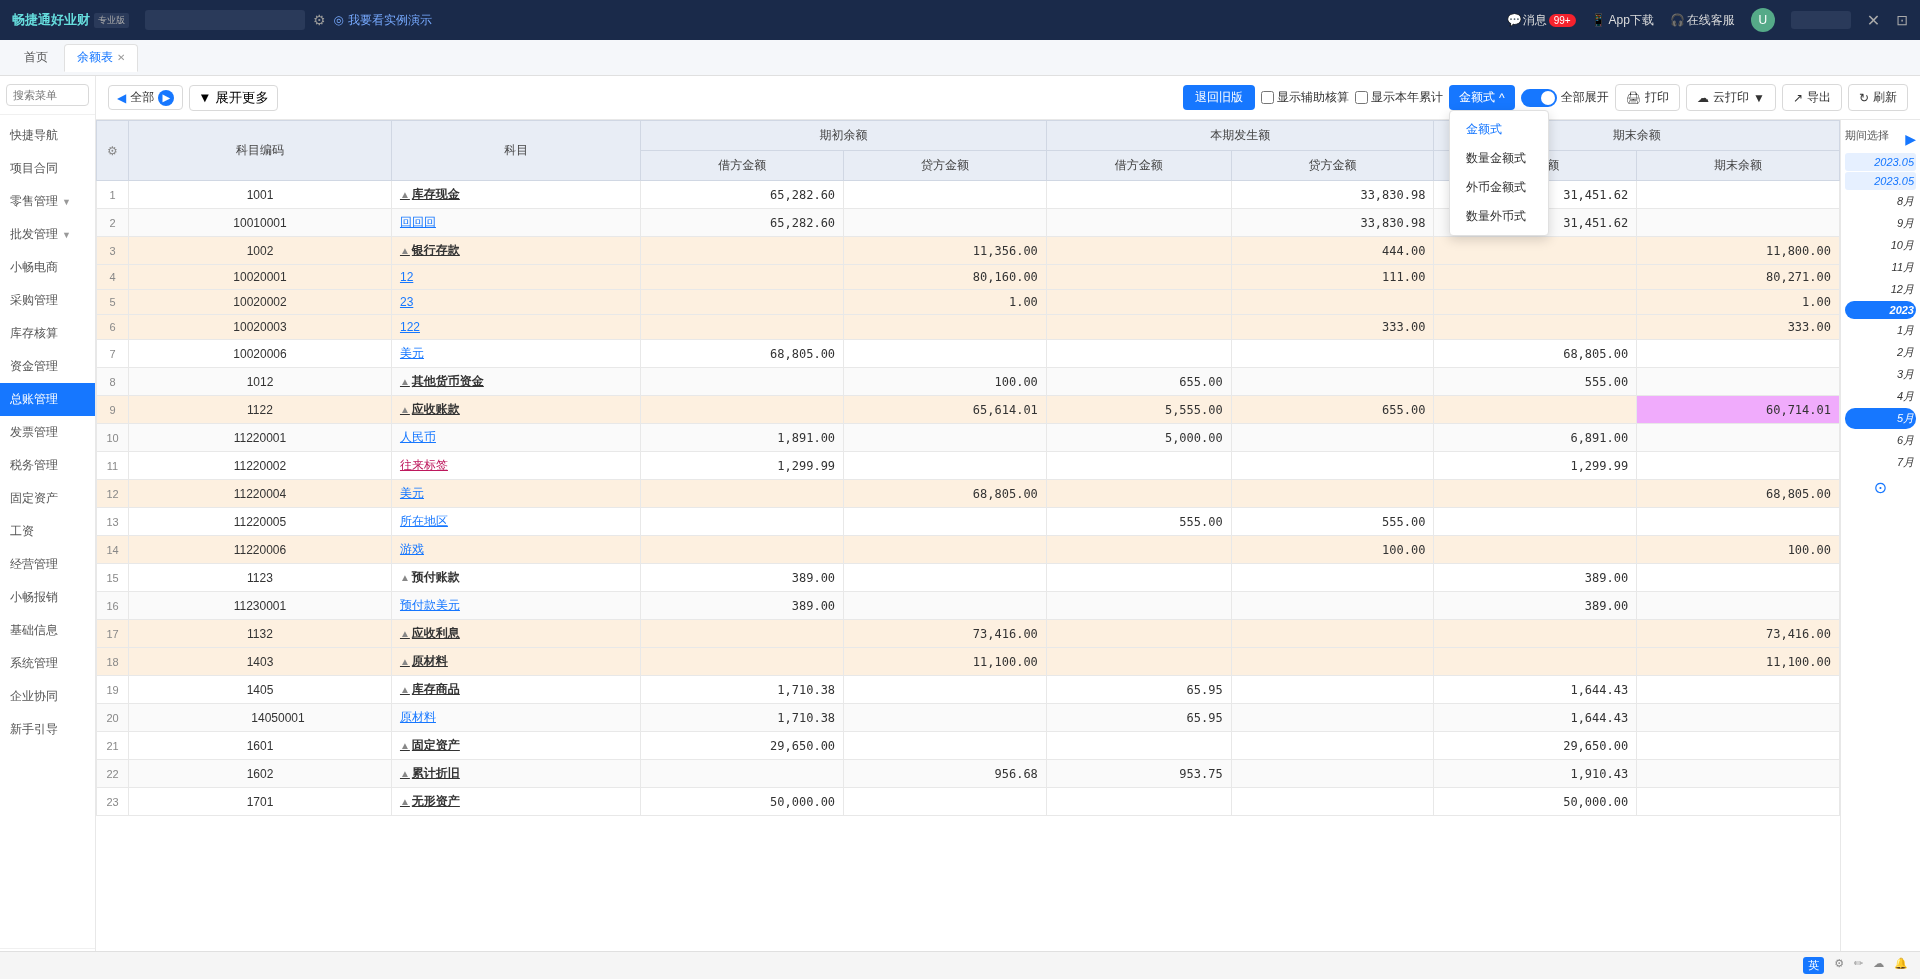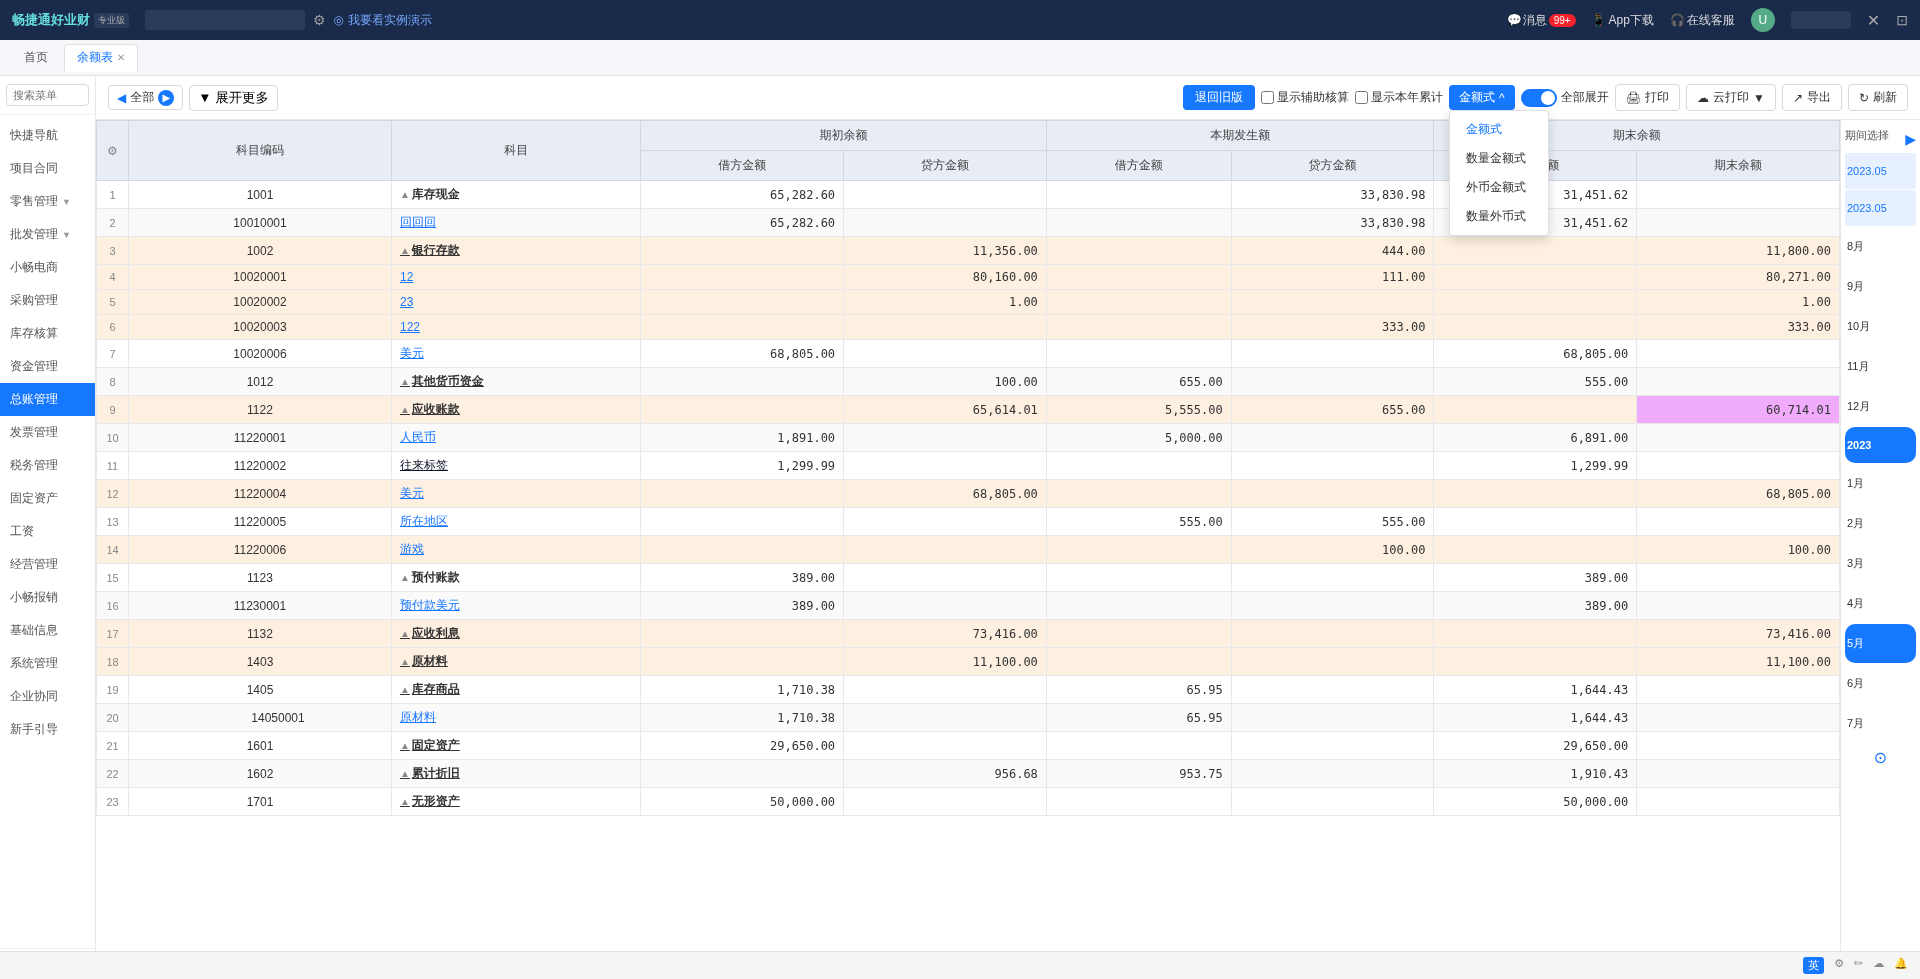--- a/index.html
+++ b/index.html
@@ -61,21 +61,21 @@
     tbody tr:nth-child(even) { background: #fafafa; }
     tbody td { border: 1px solid #e8e8e8; padding: 5px 8px; text-align: center; white-space: nowrap; }
     tbody td.left { text-align: left; }
     .num-cell { text-align: right; font-family: monospace; }
     .row-index { color: #888; font-size: 11px; }
     .settings-icon { cursor: pointer; color: #888; }
 
     
     .right-panel { width: 80px; background: #fff; border-left: 1px solid #e8e8e8; display: flex; flex-direction: column; align-items: center; padding: 8px 4px; overflow-y: auto; }
     .right-panel-title { font-size: 11px; color: #555; margin-bottom: 6px; }
-    .period-item { width: 100%; text-align: left; padding: 12px 2px; font-size: 11px; cursor: pointer; border-radius: 3px; margin-bottom: 1px; }
+    .period-item { width: 100%; text-align: right; padding: 3px 2px; font-size: 11px; cursor: pointer; border-radius: 3px; margin-bottom: 1px; font-style: italic; }
     .period-item.current { background: #1677ff; color: #fff; border-radius: 10px; }
     .period-item.year { color: #1677ff; font-weight: bold; }
     .period-item.range { background: #e6f0ff; color: #1677ff; }
     .collapse-btn { font-size: 16px; color: #1677ff; cursor: pointer; margin-top: 4px; }
 
     
     .status-bar { height: 28px; background: #f5f5f5; border-top: 1px solid #e0e0e0; display: flex; align-items: center; padding: 0 12px; gap: 12px; font-size: 11px; color: #888; }
   </style>
 </head>
 <body>
@@ -278,21 +278,21 @@
               <th>借方金额</th>
               <th>贷方金额</th>
               <th>借方金额</th>
               <th>期末余额</th>
             </tr>
           </thead>
           <tbody id="table-body">
           <tr>
       <td class="row-index">1</td>
       <td style="cursor:pointer;color:#333;">1001</td>
-      <td class="left" style="font-weight:bold;cursor:pointer;color:#333;"><span style="color:#888;font-size:10px;margin-right:2px;">▲</span>库存现金</td>
+      <td class="left" style="font-weight:bold;cursor:pointer;text-decoration:underline;color:#333;"><span style="color:#888;font-size:10px;margin-right:2px;">▲</span>库存现金</td>
       <td class="num-cell" style="">65,282.60</td>
       <td class="num-cell" style=""></td>
       <td class="num-cell" style=""></td>
       <td class="num-cell" style="">33,830.98</td>
       <td class="num-cell" style="">31,451.62</td>
       <td class="num-cell" style=""></td>
     </tr>
               <tr>
       <td class="row-index">2</td>
       <td style="cursor:pointer;color:#333;">10010001</td>
@@ -388,21 +388,21 @@
       <td class="num-cell" style="">1,891.00</td>
       <td class="num-cell" style=""></td>
       <td class="num-cell" style="">5,000.00</td>
       <td class="num-cell" style=""></td>
       <td class="num-cell" style="">6,891.00</td>
       <td class="num-cell" style=""></td>
     </tr>
               <tr>
       <td class="row-index">11</td>
       <td style="cursor:pointer;color:#333;">11220002</td>
-      <td class="left" style="cursor:pointer;color:#0f172a;text-decoration:underline;">往来标签</td>
+      <td class="left" style="cursor:pointer;color:#be185d;text-decoration:underline;">往来标签</td>
       <td class="num-cell" style="">1,299.99</td>
       <td class="num-cell" style=""></td>
       <td class="num-cell" style=""></td>
       <td class="num-cell" style=""></td>
       <td class="num-cell" style="">1,299.99</td>
       <td class="num-cell" style=""></td>
     </tr>
               <tr style="background: rgb(253, 240, 224);">
       <td class="row-index">12</td>
       <td style="cursor:pointer;color:#333;">11220004</td>

